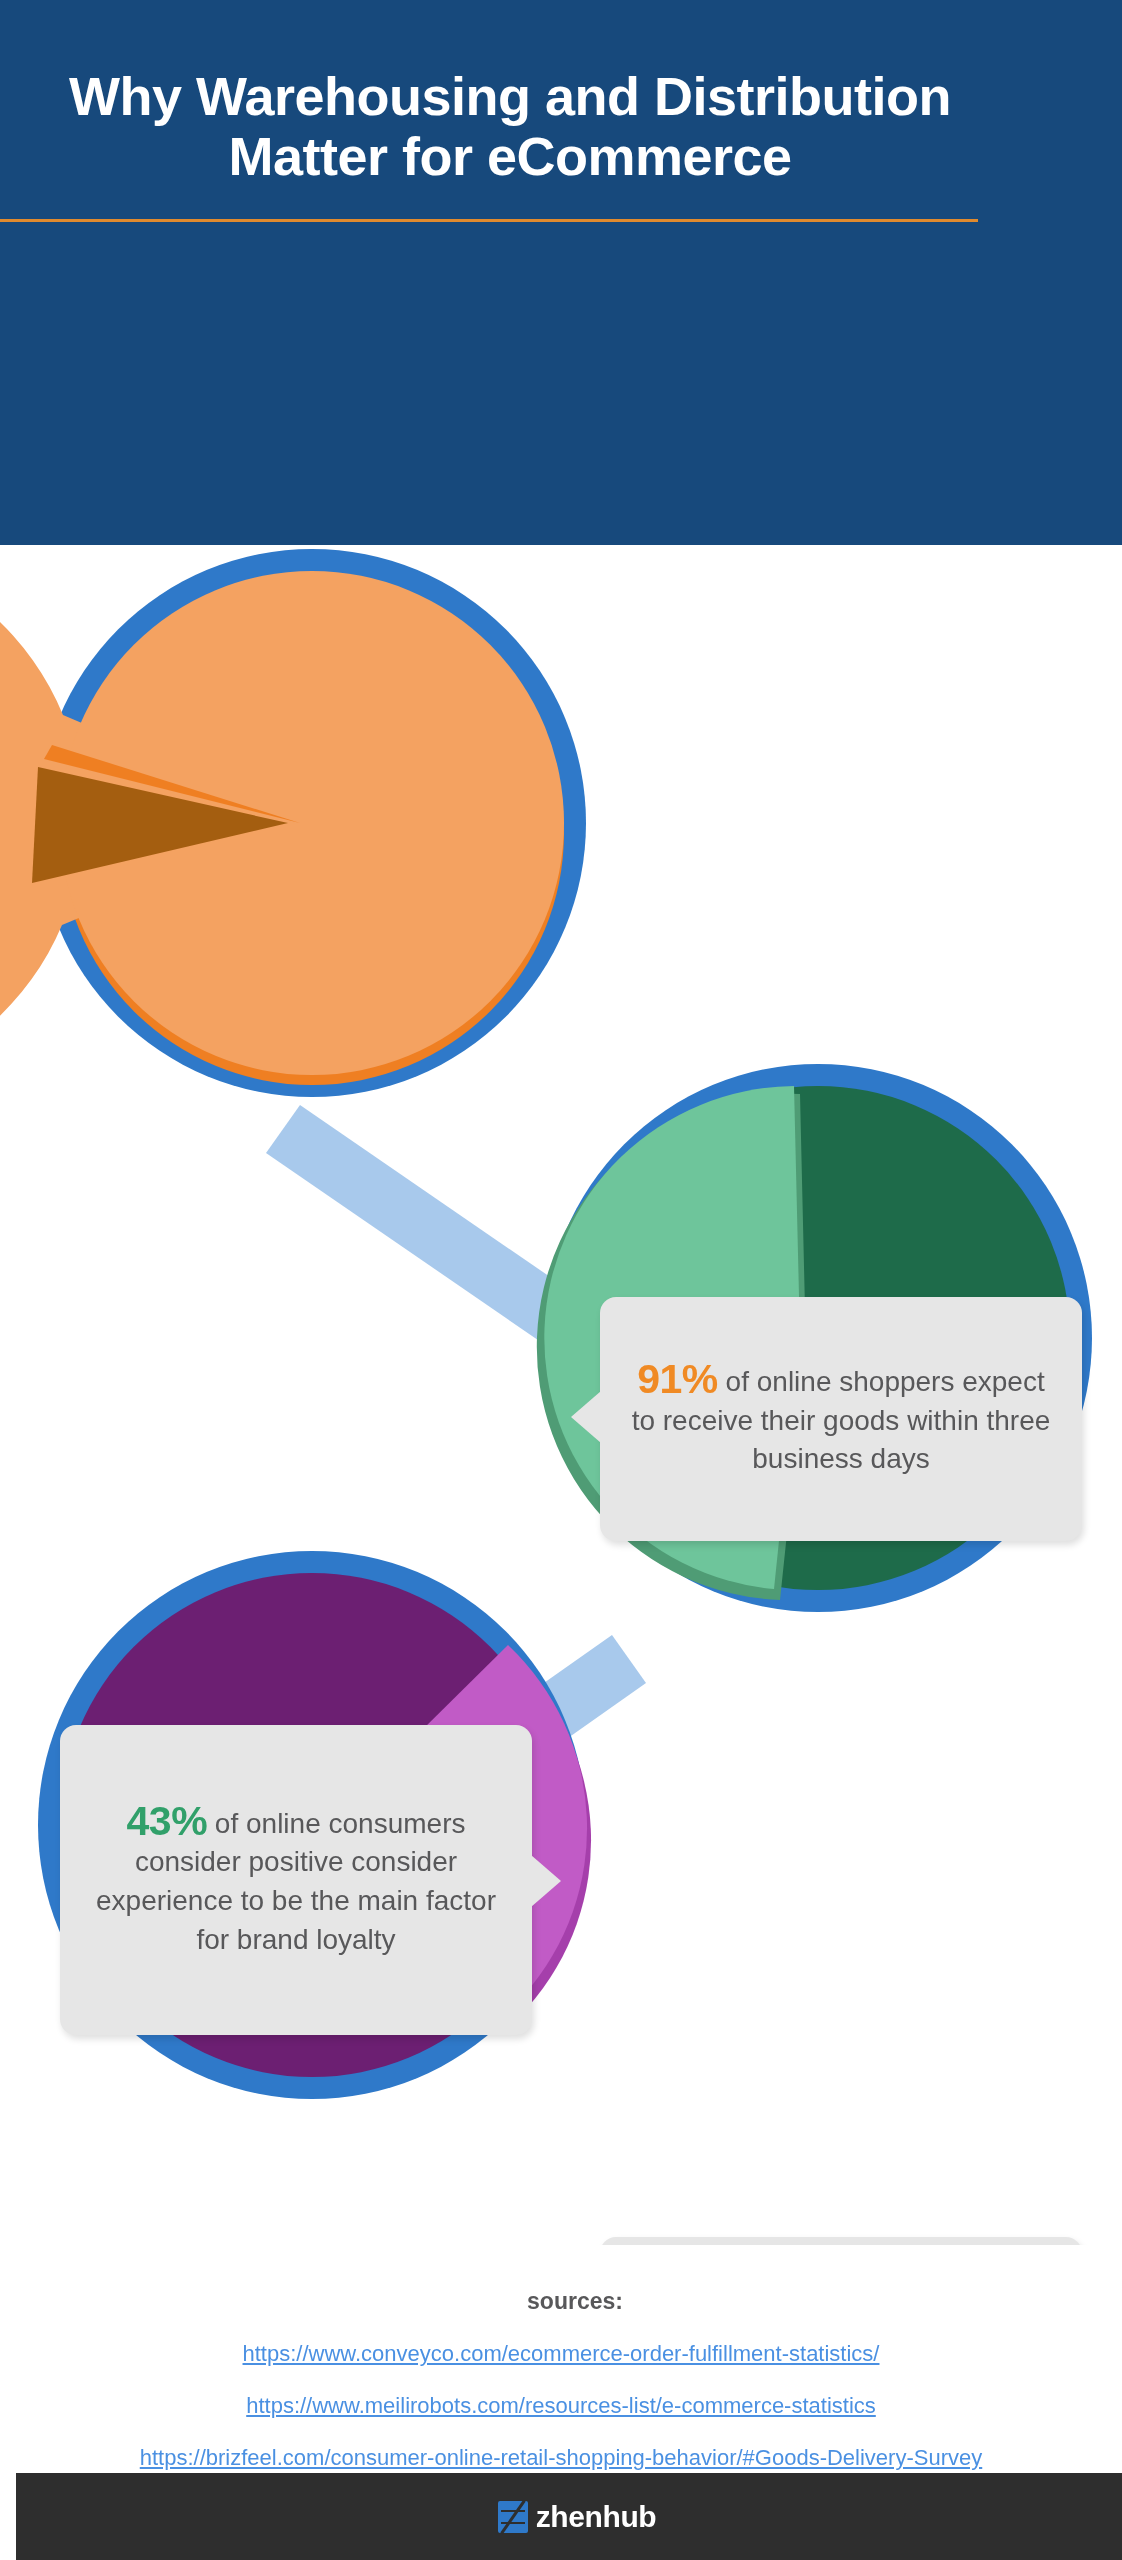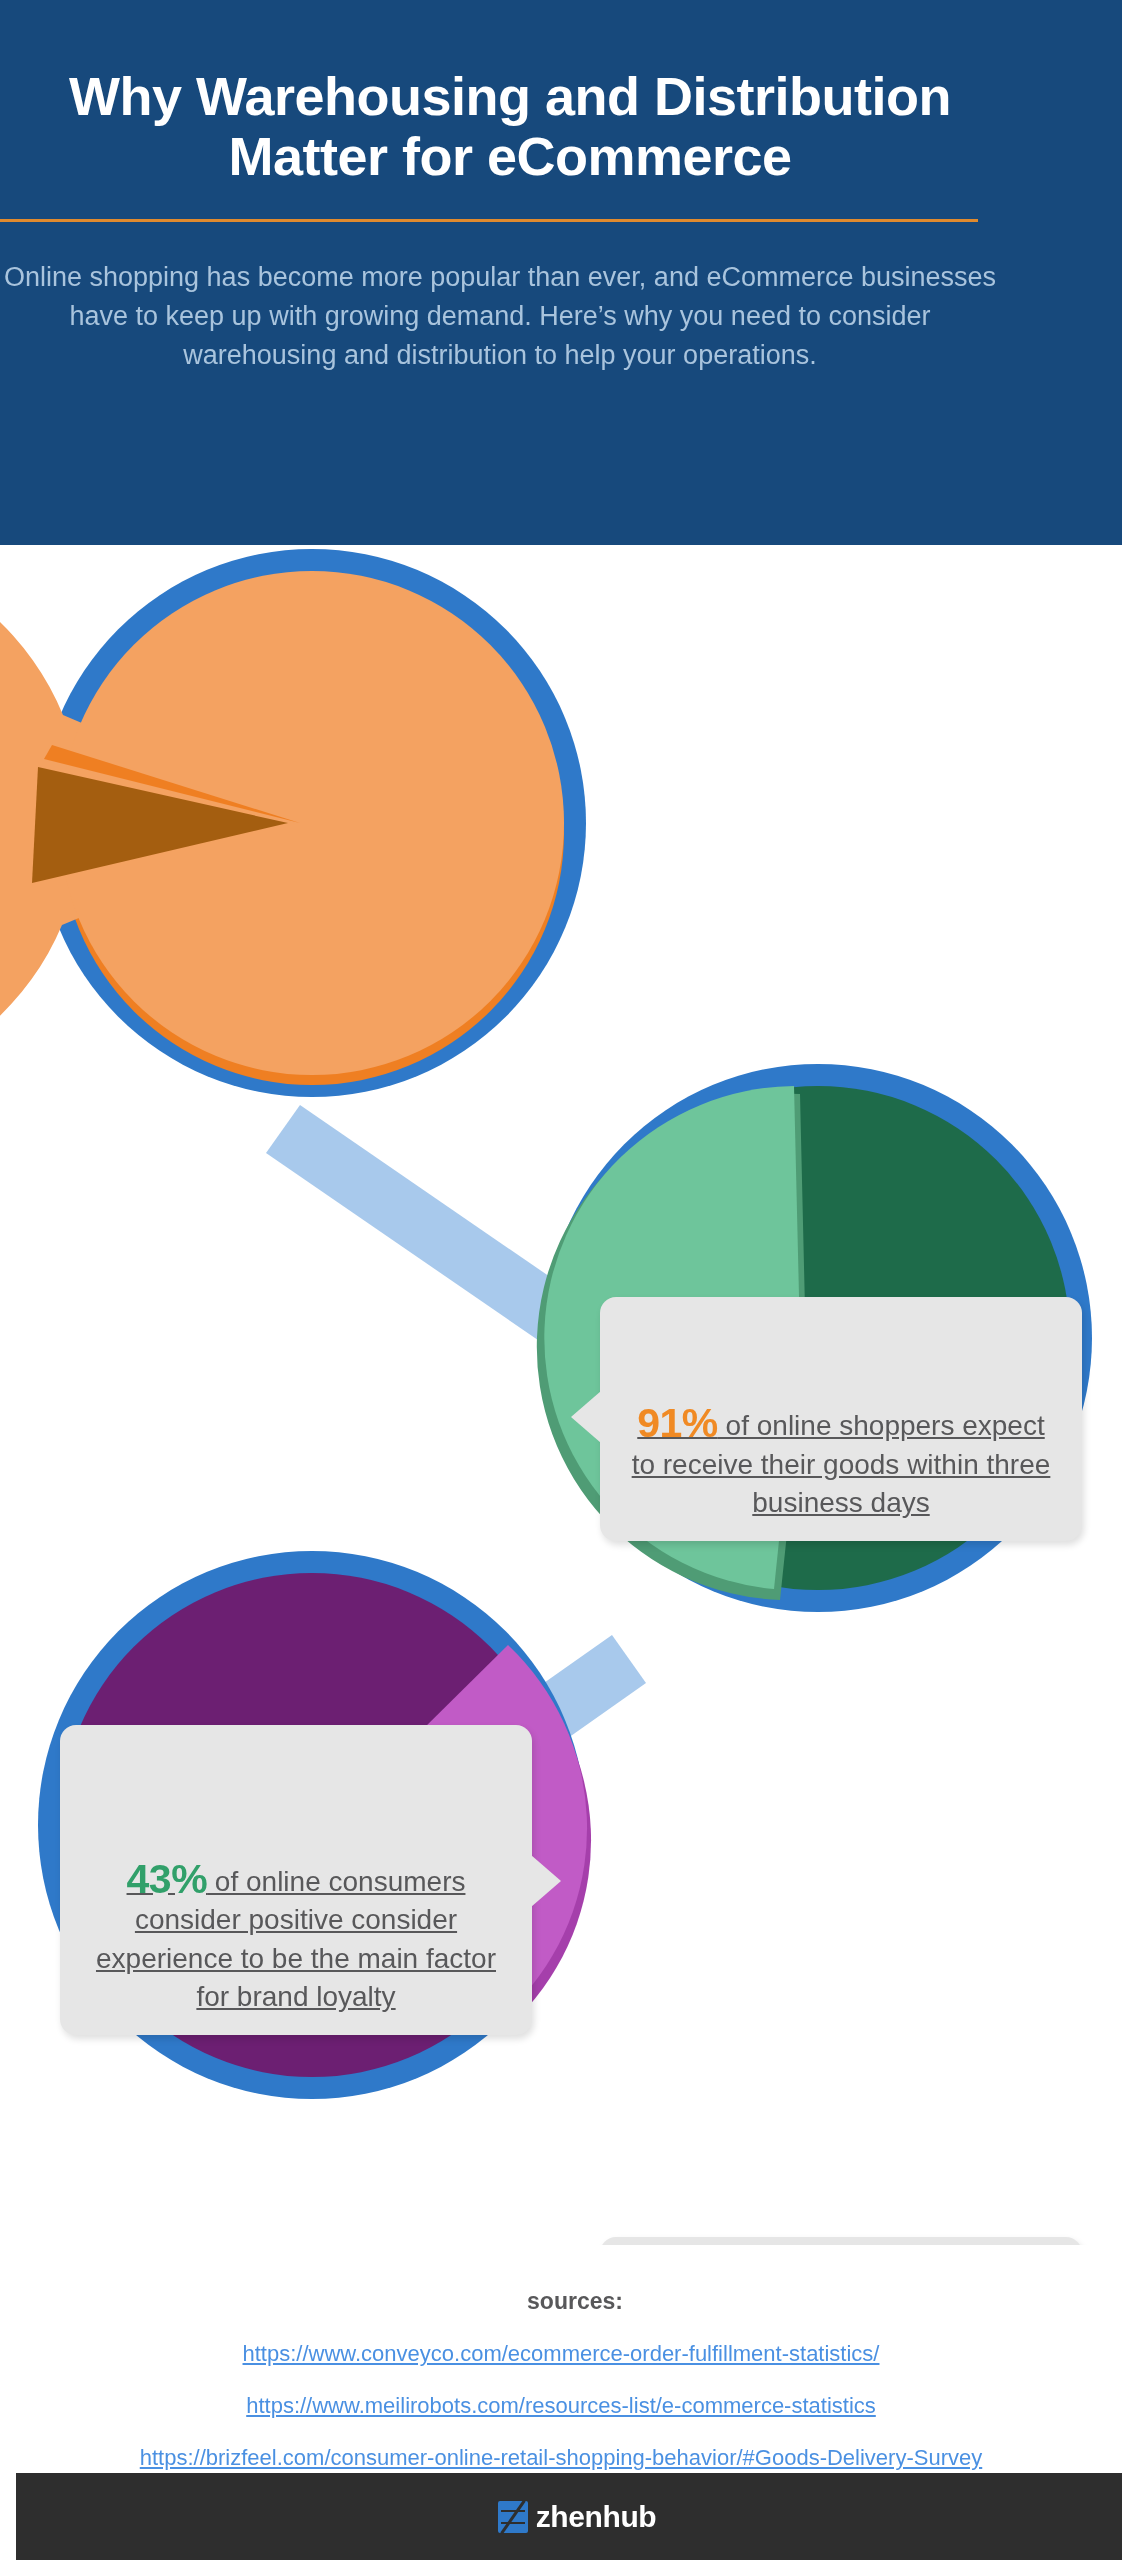--- a/index.html
+++ b/index.html
@@ -35,25 +35,24 @@
     background:#ffffff;
   }
   .canvas > svg{ position:absolute; left:0; top:0; }
 
   
   .callout{
     position:absolute;
     background:#e6e6e6;
     border-radius:16px;
     box-shadow:2px 4px 7px rgba(0,0,0,0.13);
-    display:flex; align-items:flex-end; justify-content:center;
+    display:flex; align-items:center; justify-content:center;
     text-align:center;
     color:#58585a; font-size:28px; line-height:1.38;
-    padding:18px 22px;
-    text-decoration:underline;
+    padding:36px 22px;
   }
   .callout .pct{
     font-weight:bold; font-size:41px; line-height:1;
     vertical-align:-2px; letter-spacing:-0.5px;
   }
   
   .notch{
     position:absolute; width:0; height:0;
     border-top:26px solid transparent;
     border-bottom:26px solid transparent;
@@ -104,21 +103,20 @@
   .logo-word{
     color:#ffffff; font-size:30px; font-weight:bold; letter-spacing:-0.4px;
   }
 </style>
 </head>
 <body>
 
 <div class="header">
   <div class="header-title">Why Warehousing and Distribution Matter for eCommerce</div>
   <div class="header-rule"></div>
-  <div class="header-sub">Online shopping has become more popular than ever, and eCommerce businesses have to keep up with growing demand. Here’s why you need to consider warehousing and distribution to help your operations.</div>
 </div>
 
 <div class="canvas">
 
   <svg width="1122" height="1700" viewBox="0 0 1122 1700">
     <defs>
       <filter id="softshadow" x="-25%" y="-25%" width="150%" height="150%">
         <feDropShadow dx="2" dy="4" stdDeviation="4" flood-color="#000000" flood-opacity="0.16"></feDropShadow>
       </filter>
     </defs>

